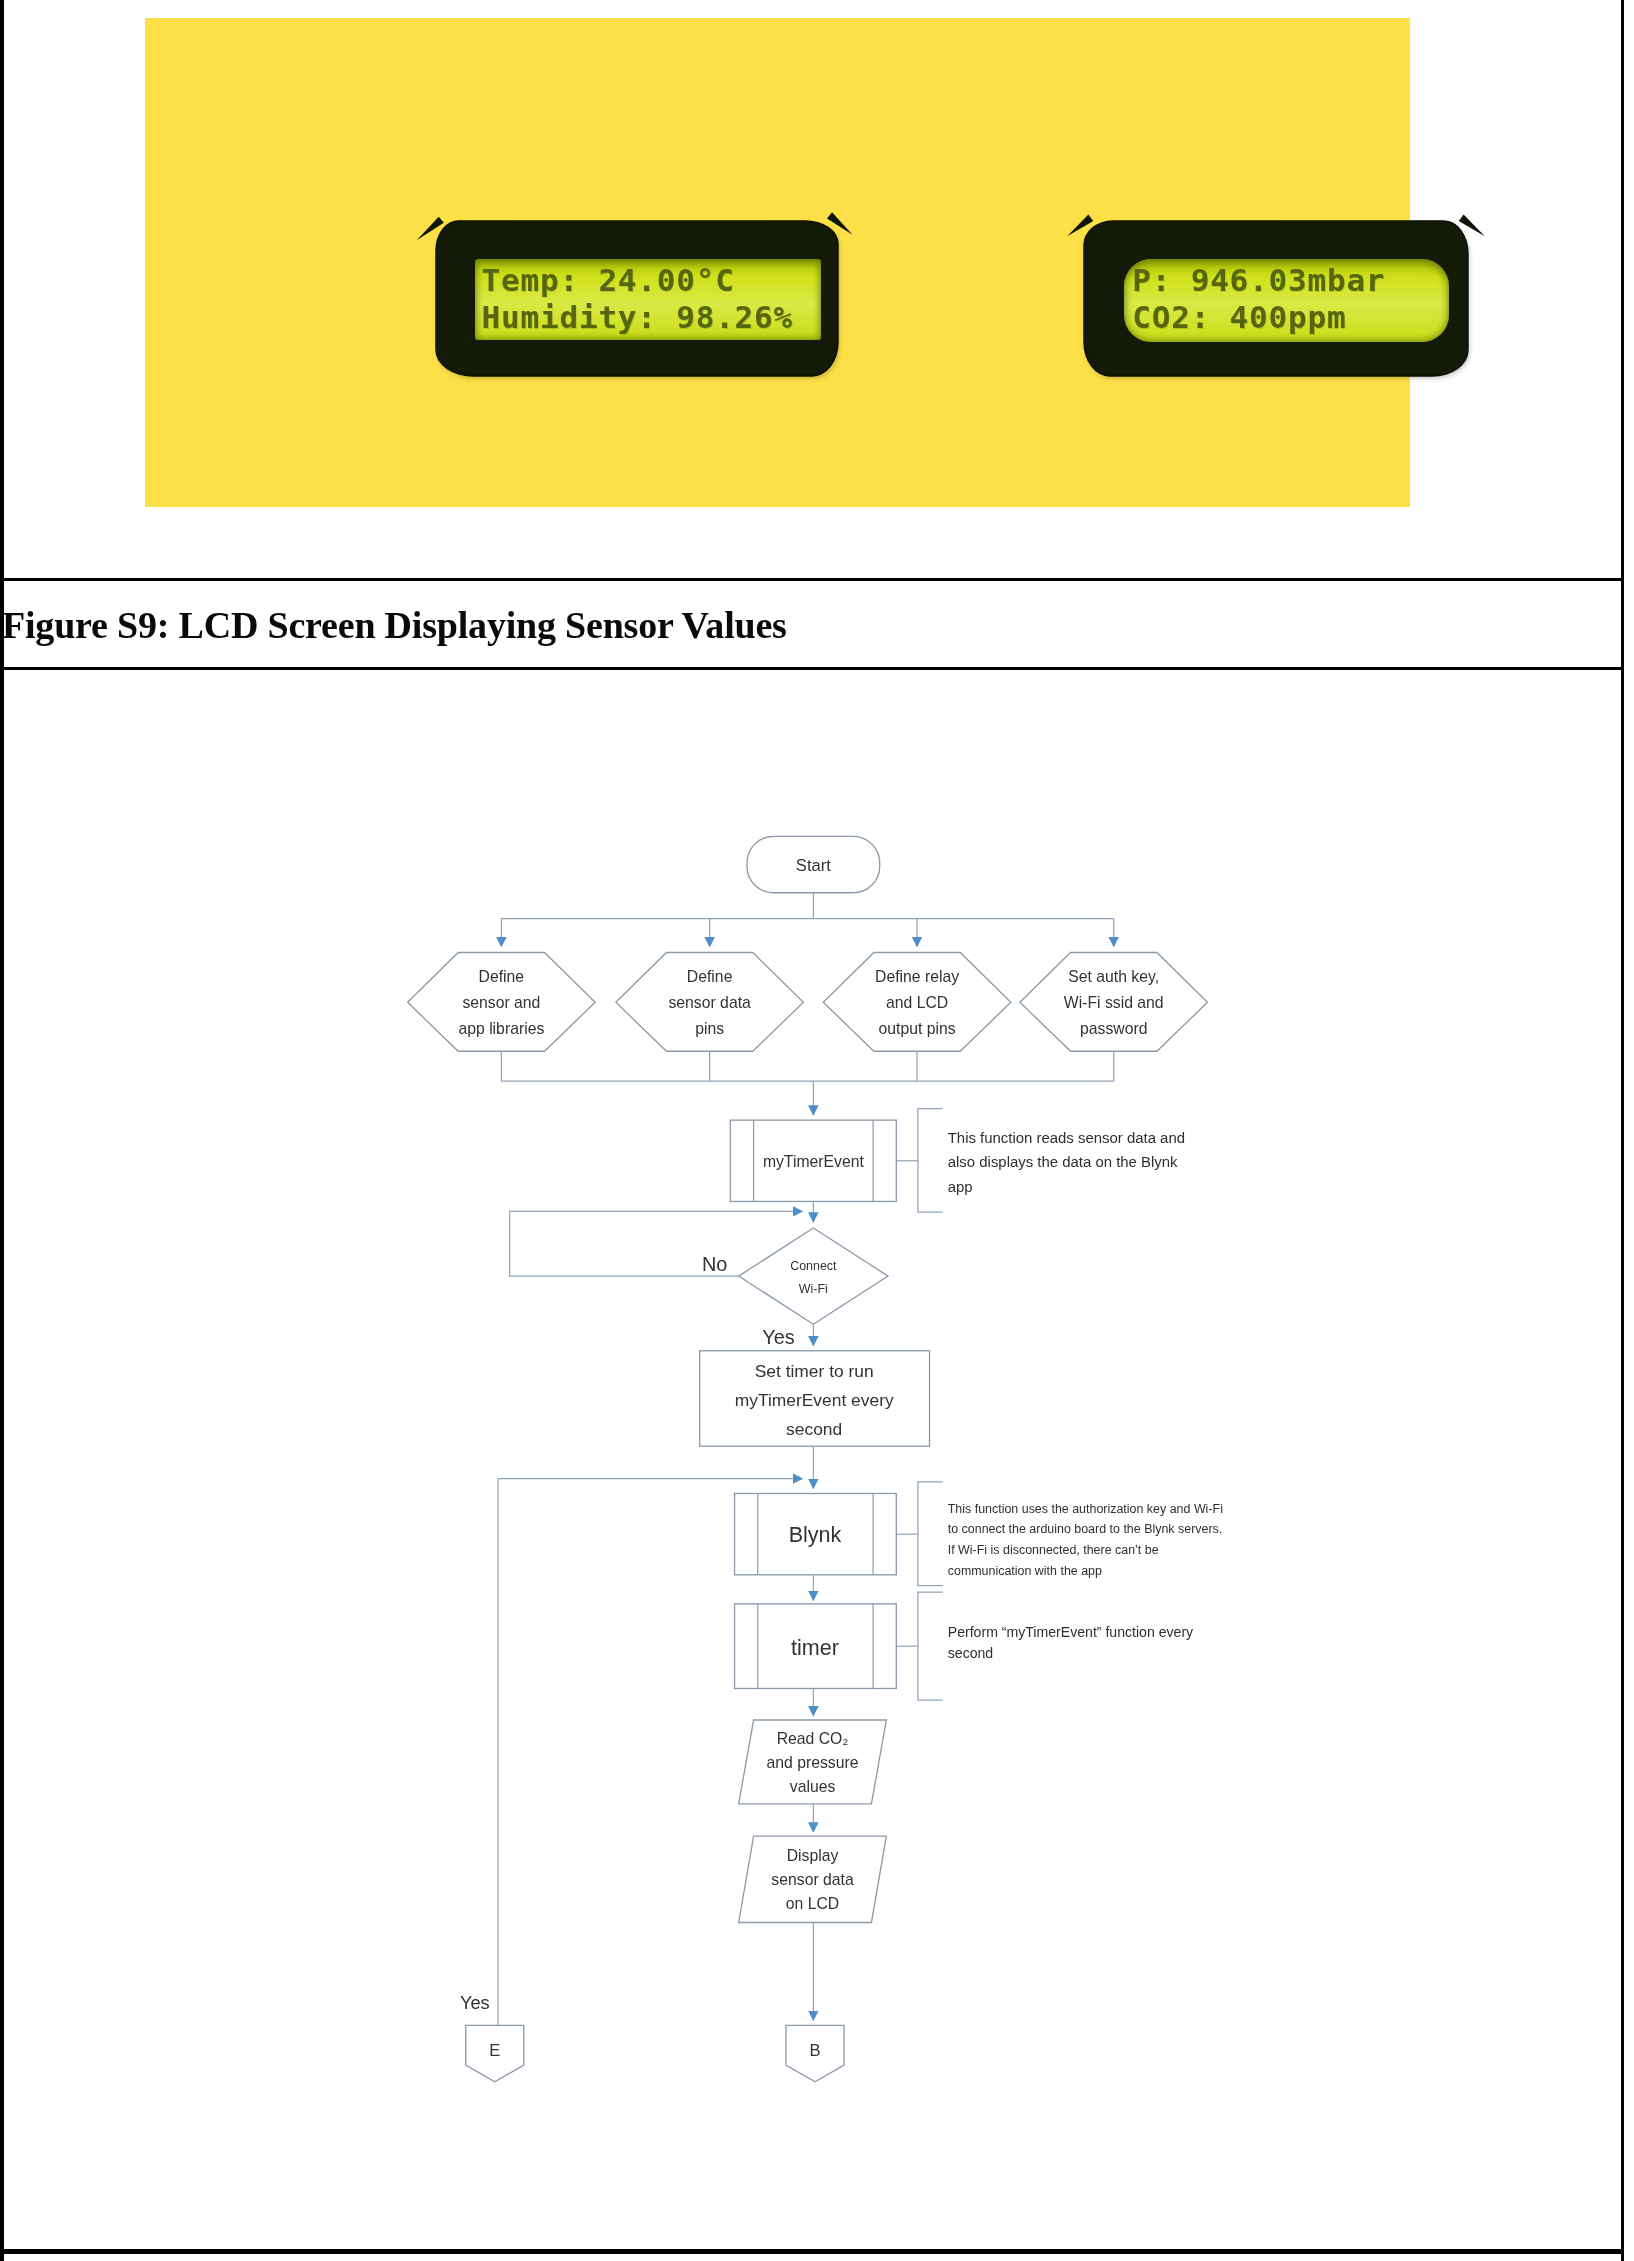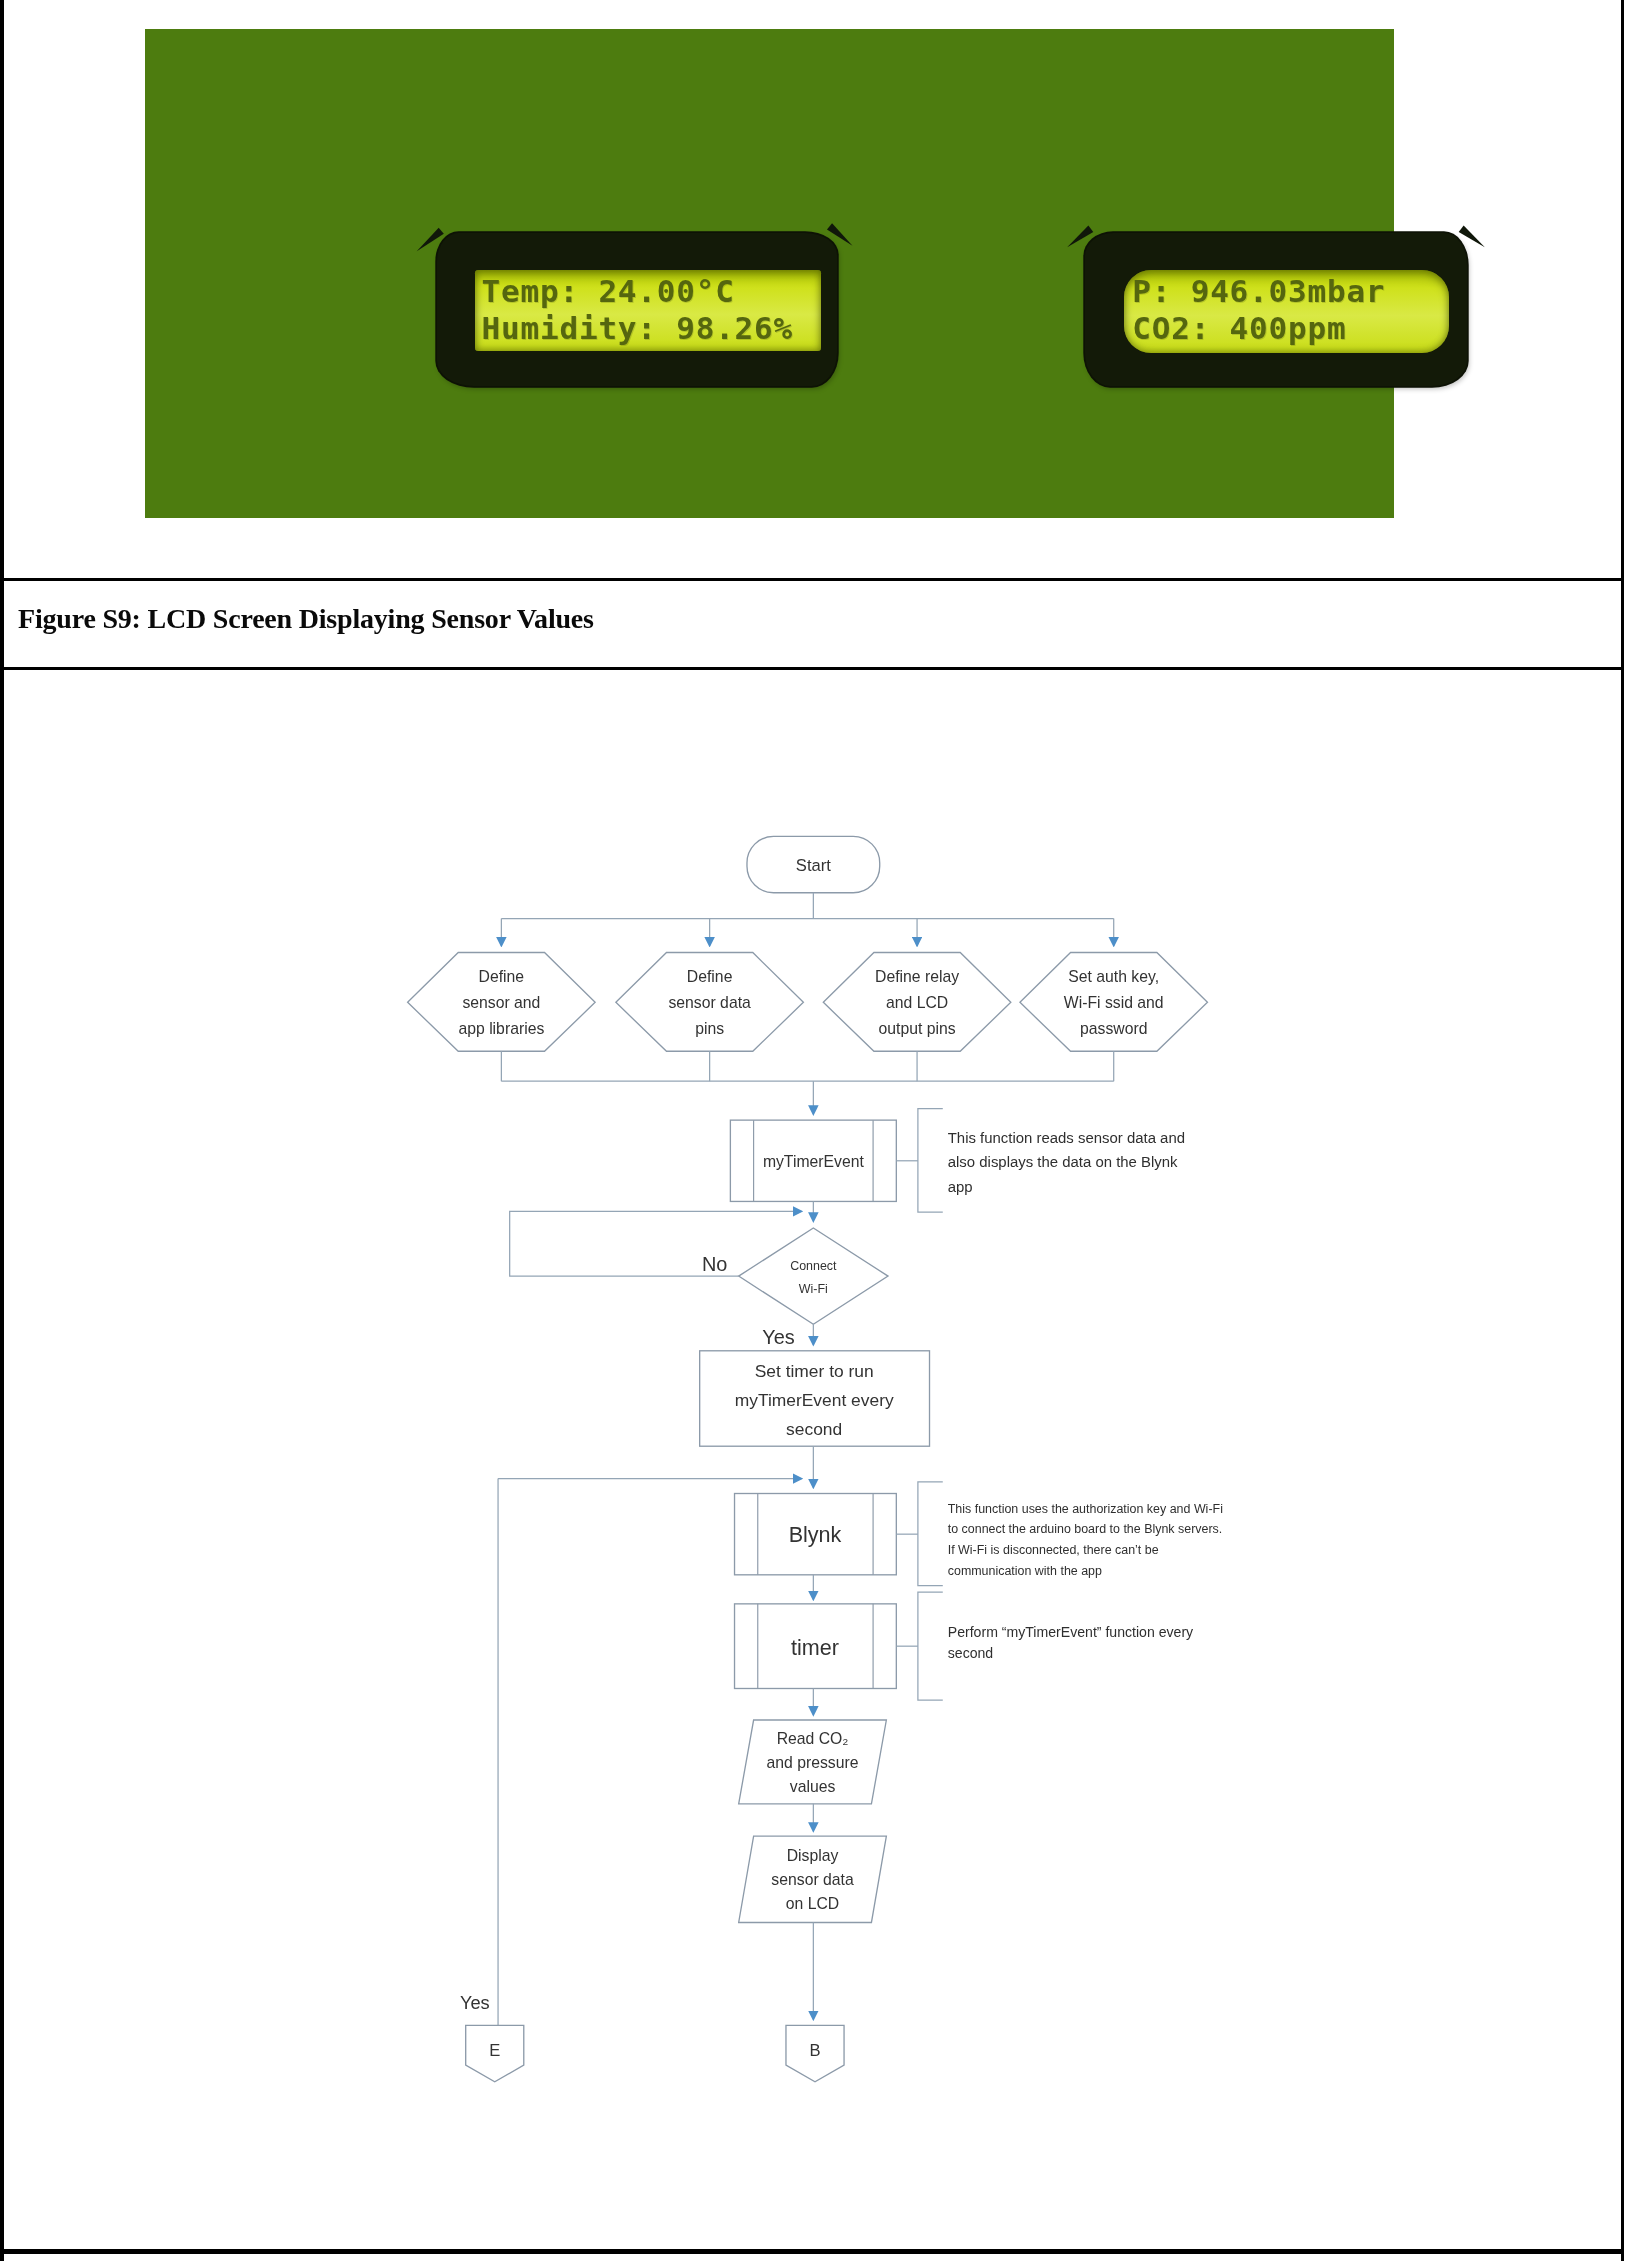--- a/index.html
+++ b/index.html
@@ -3,21 +3,21 @@
 <meta charset="utf-8">
 <style>
   html,body{margin:0;padding:0;}
   body{
     width:1635px;height:2261px;position:relative;background:#ffffff;
     font-family:"Liberation Sans",sans-serif;overflow:hidden;
   }
   
   .tborder{position:absolute;background:#000;}
   
-  .photo-panel{position:absolute;left:145px;top:29px;width:1249px;height:489px;background:#4d7c0f;}
+  .photo-panel{position:absolute;left:145px;top:18px;width:1249px;height:489px;background:#fde047;padding-left:16px;}
   
   .lcd-body{
     position:absolute;background:#131a08;
     box-shadow:0 0 0 1.7px #0d1205, 1.7px 2.5px 5px rgba(0,0,0,0.25);
   }
   .lcd-left-body{left:292px;top:204px;width:400px;height:153px;border-radius:21.6px 32px 25px 37px / 28px 21.6px 33px 25px;}
   .lcd-right-body{left:940px;top:204px;width:382px;height:153px;border-radius:28px 23px 35px 25px / 23px 32px 25px 33px;}
   .lcd-screen{
     position:absolute;
     background:linear-gradient(180deg,#aec403 0%, #cfe11c 22%, #d9e945 55%, #c9dd16 100%);
@@ -27,23 +27,23 @@
     font-weight:bold;color:#55660f;
     letter-spacing:0.8px;
     text-shadow:0.8px 0.8px 0 rgba(40,50,0,0.18);
     white-space:pre;overflow:hidden;
   }
   .lcd-left-screen{left:330px;top:241px;width:339px;height:78px;font-size:31px;line-height:37px;padding:2.5px 0 0 6.6px;}
   .lcd-right-screen{left:979px;top:241px;width:317px;height:80px;font-size:31px;line-height:37px;padding:3.3px 0 0 8.3px;border-radius:27px;}
   .spike{position:absolute;width:0;height:0;border-style:solid;border-color:transparent transparent #10170a transparent;}
   
   .caption{
-    position:absolute;left:18px;top:603px;
+    position:absolute;left:2px;top:603px;
     font-family:"Liberation Serif",serif;font-weight:bold;
-    font-size:28px;color:#0a0a0a;letter-spacing:-0.2px;
+    font-size:38px;color:#0a0a0a;letter-spacing:-0.2px;
   }
   
   svg{position:absolute;left:0;top:0;}
   .shape{fill:#ffffff;stroke:#8c9aa9;stroke-width:1.6;}
   .conn{fill:none;stroke:#94a5b5;stroke-width:1.5;}
   .bracket{fill:none;stroke:#94a5b5;stroke-width:1.5;}
   .innerline{stroke:#8c9aa9;stroke-width:1.4;}
   text{fill:#333333;font-family:"Liberation Sans",sans-serif;}
   .ct{text-anchor:middle;dominant-baseline:central;}
   .ann{text-anchor:start;fill:#2f2f2f;}

